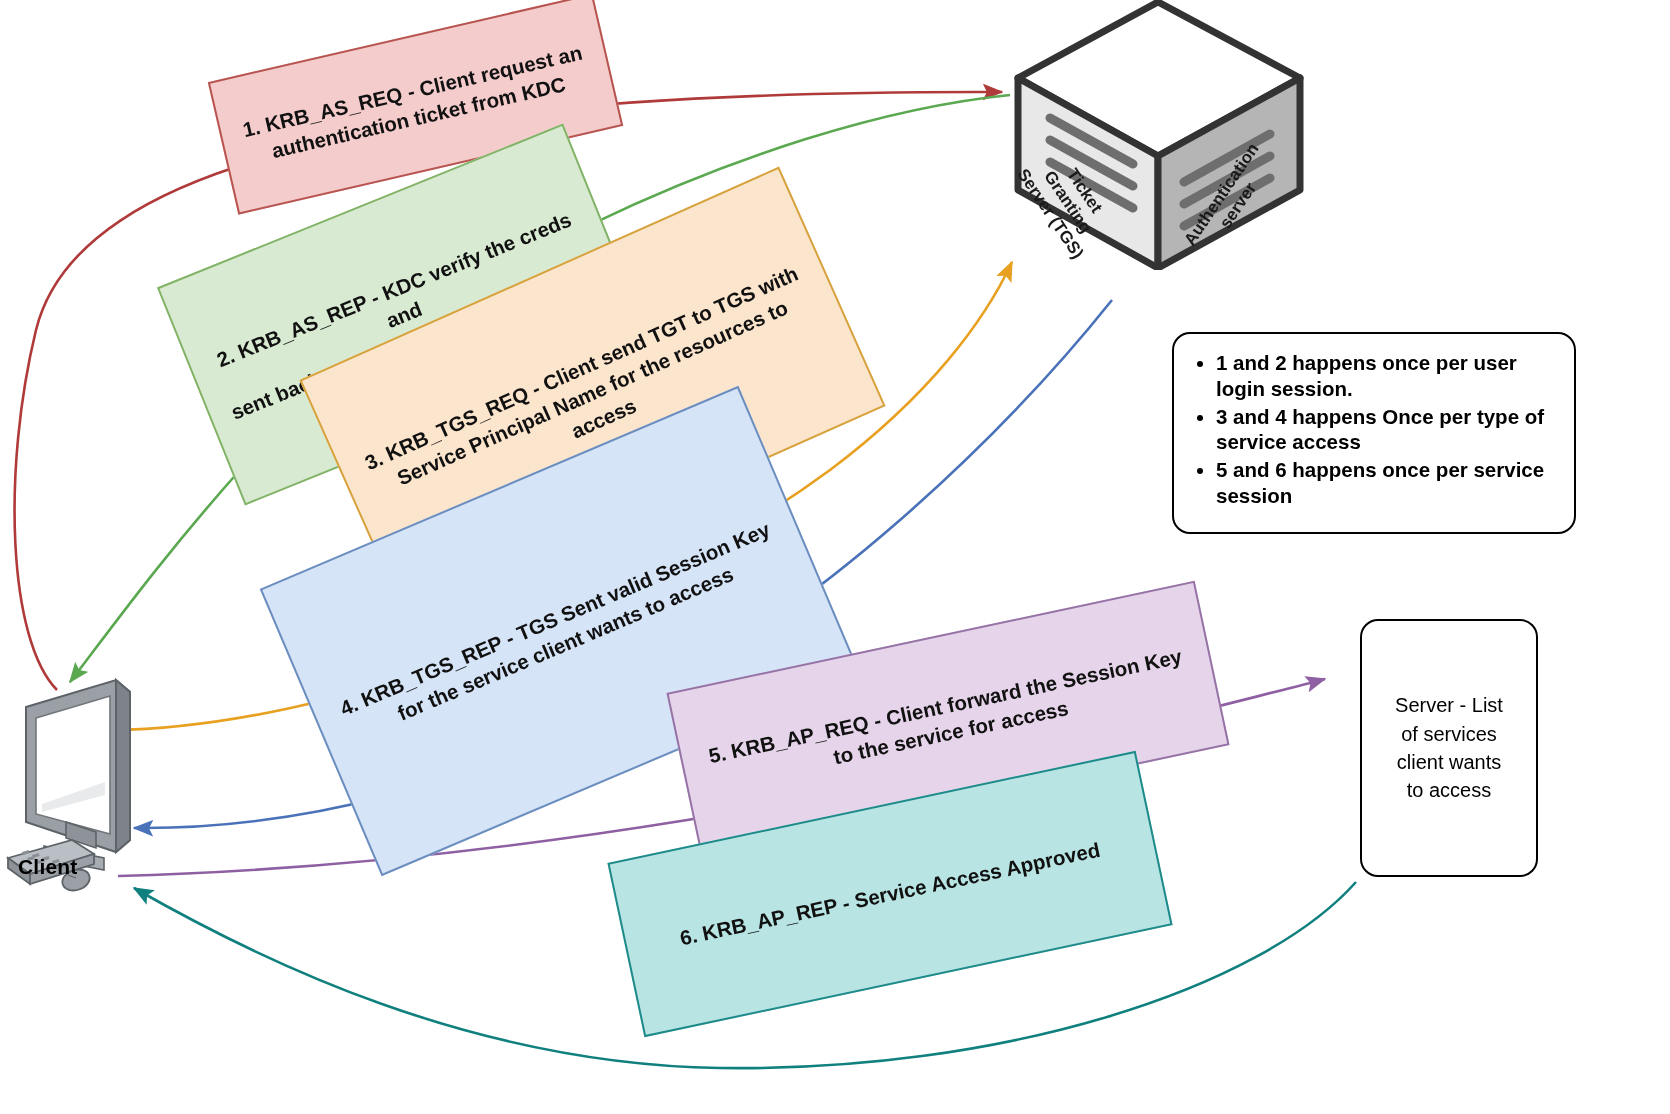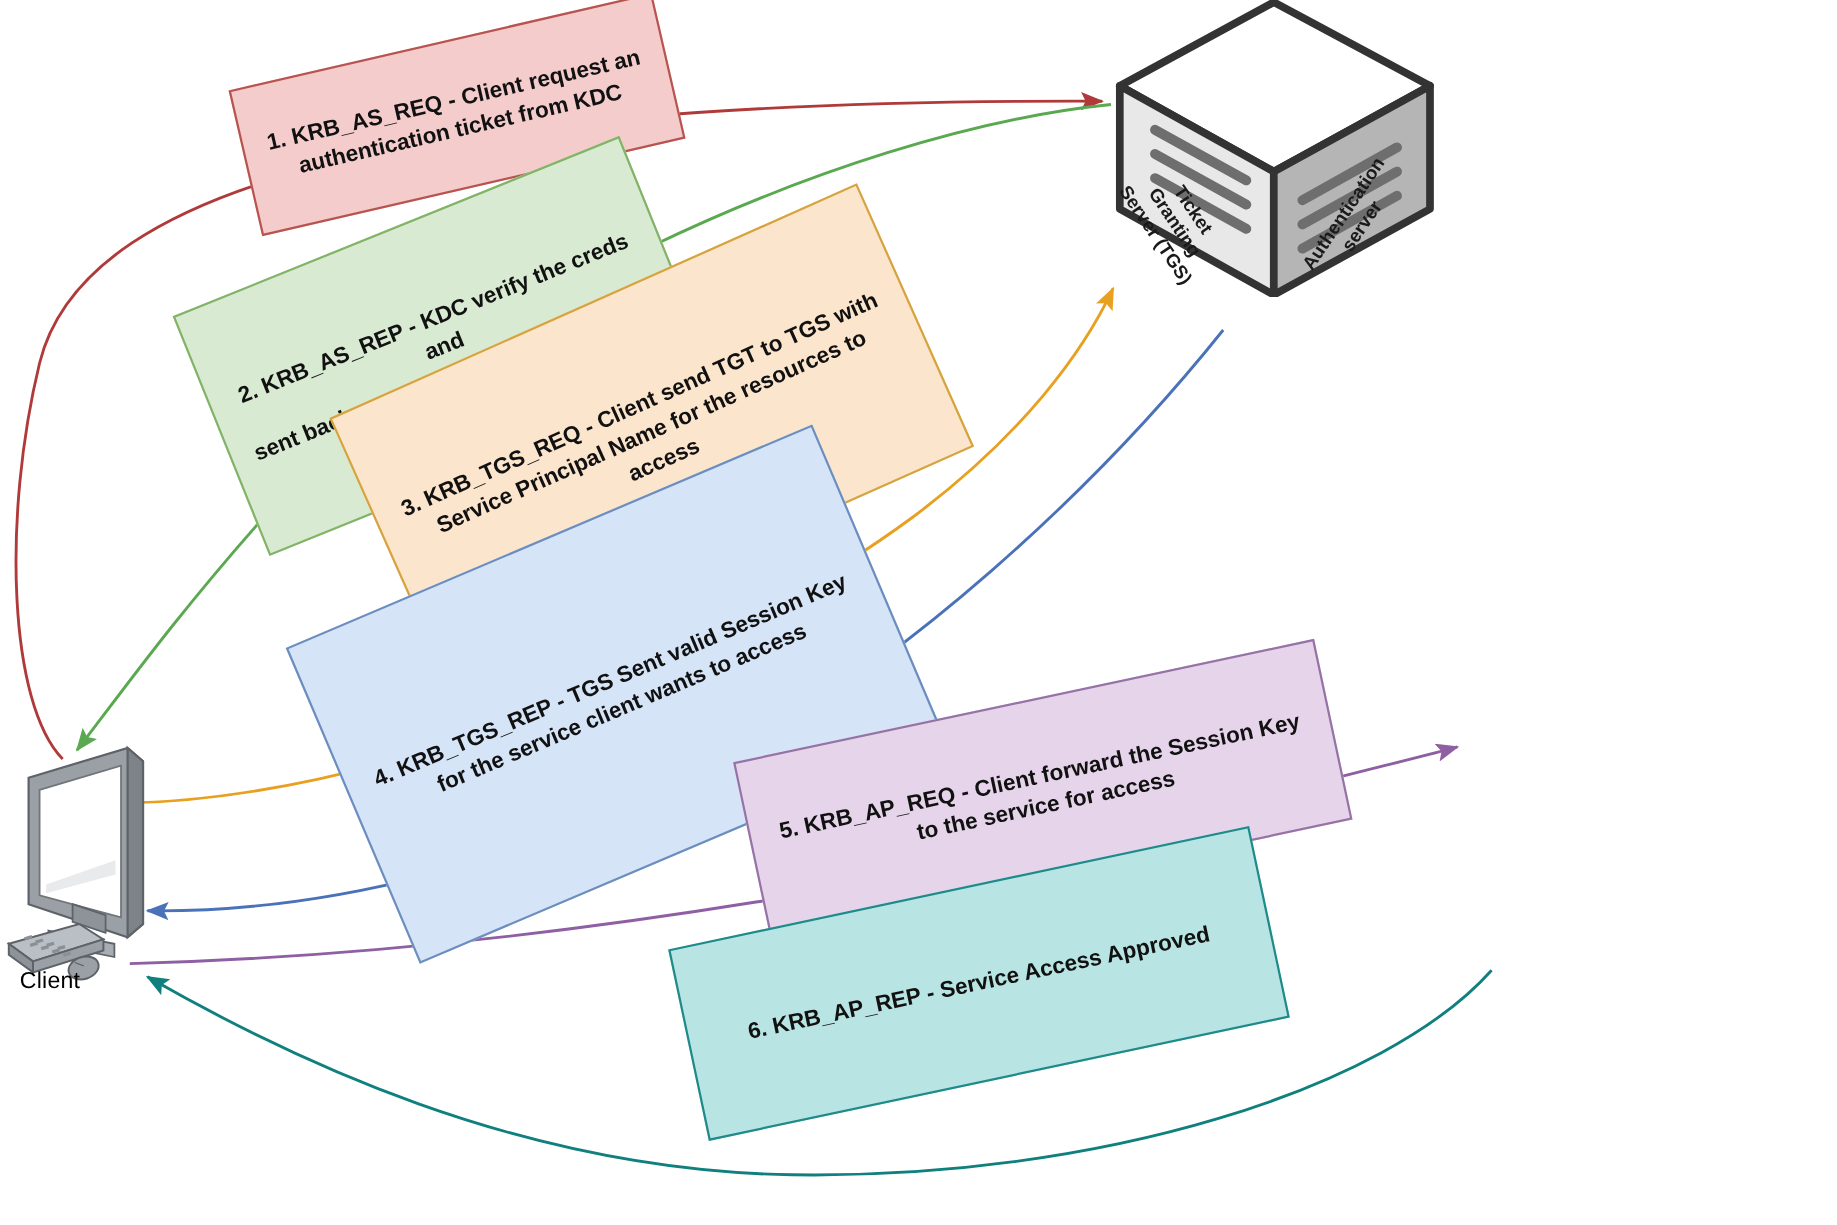--- a/index.html
+++ b/index.html
@@ -45,23 +45,23 @@
   #client-group {
     position: absolute;
     left: 0px;
     top: 662px;
     width: 200px;
     height: 250px;
   }
   #client-label {
     position: absolute;
     left: 18px;
-    top: 880px;
+    top: 855px;
     font-size: 21px;
-    font-weight: normal;
+    font-weight: bold;
     color: #000;
     letter-spacing: .2px;
   }
 
   
   #kdc-group {
     position: absolute;
     left: 1008px;
     top: 0px;
     width: 300px;
@@ -247,21 +247,36 @@
     <div>Ticket</div>
     <div>Granting</div>
     <div>Server (TGS)</div>
   </div>
 
   <div id="auth-label" class="cube-face-label">
     <div>Authentication</div>
     <div>server</div>
   </div>
 
-
+  <div id="notes-box" class="note-box">
+    <ul>
+      <li>1 and 2 happens once per user login session.</li>
+      <li>3 and 4 happens Once per type of service access</li>
+      <li>5 and 6 happens once per service session</li>
+    </ul>
+  </div>
+
+  <div id="server-box" class="note-box">
+    <div id="server-box-text">
+      <div>Server - List</div>
+      <div>of services</div>
+      <div>client wants</div>
+      <div>to access</div>
+    </div>
+  </div>
 
   <div class="msg-box" id="box1" style="left:218px; top:36px; width:395px; height:136px; transform:rotate(-13deg);
               background:#f4cccc; border-color:#b85450; font-size:20.5px;">
     <div>
       <span>1. KRB_AS_REQ - Client request an</span>
       <span>authentication ticket from KDC</span>
     </div>
   </div>
 
   <div class="msg-box" id="box2" style="left:185px; top:197px; width:438px; height:235px; transform:rotate(-22deg);

